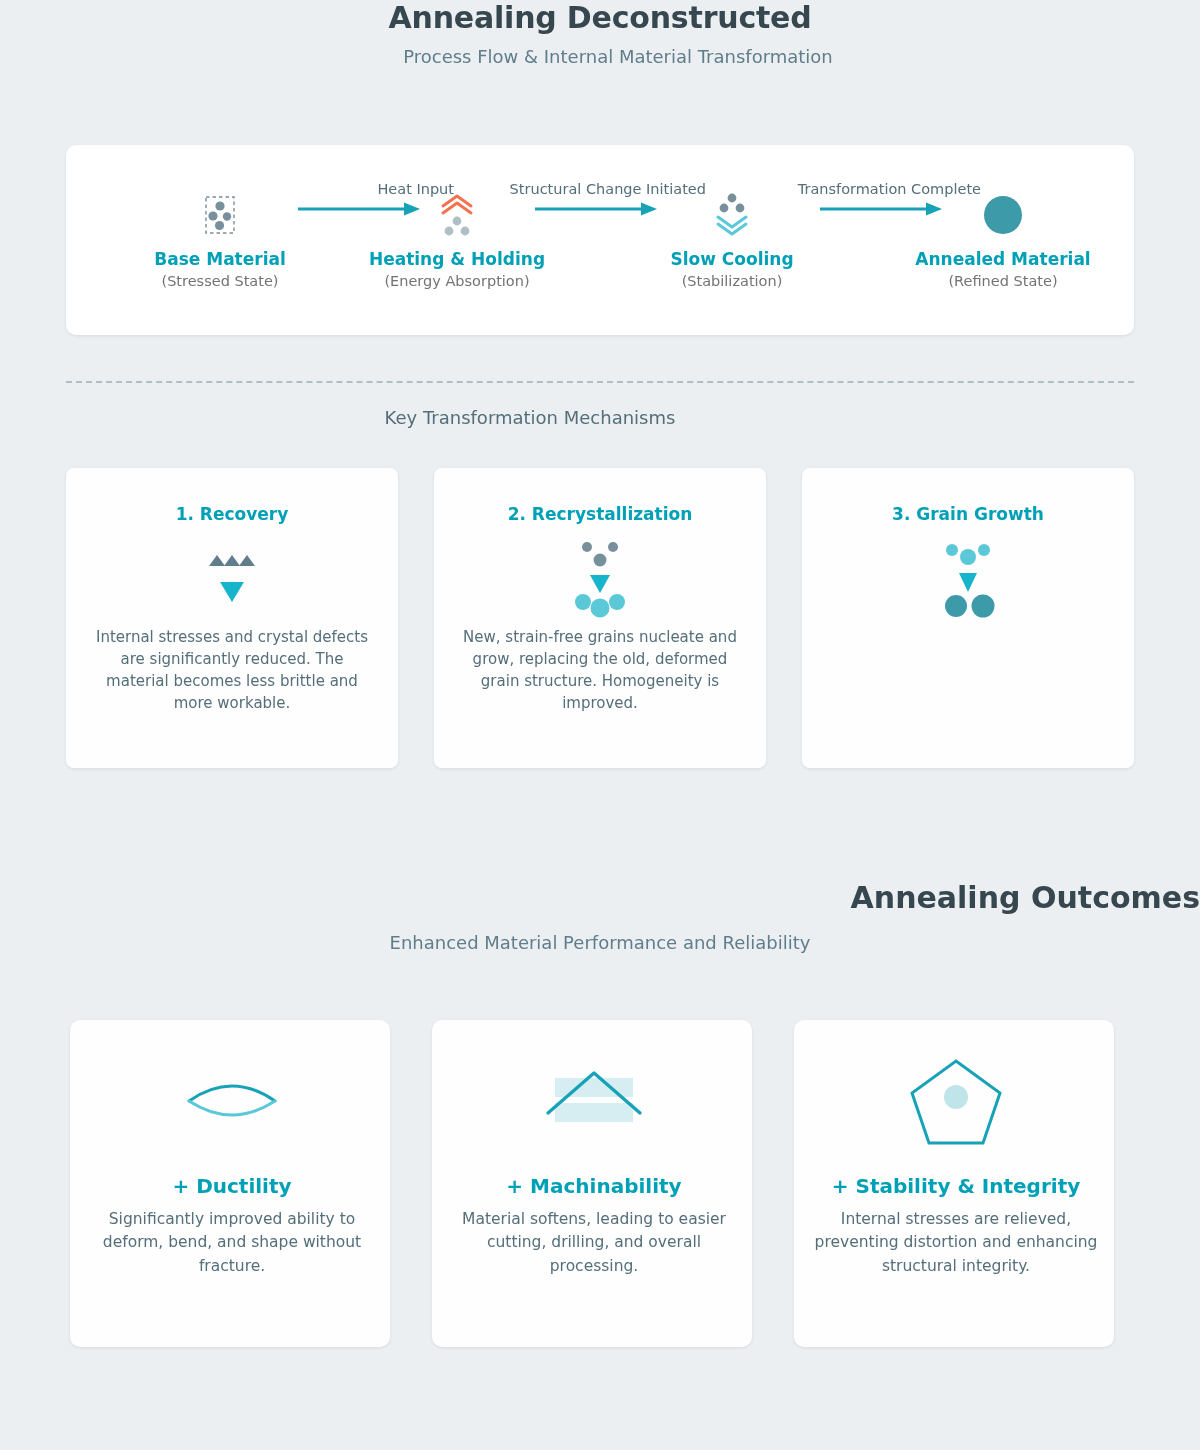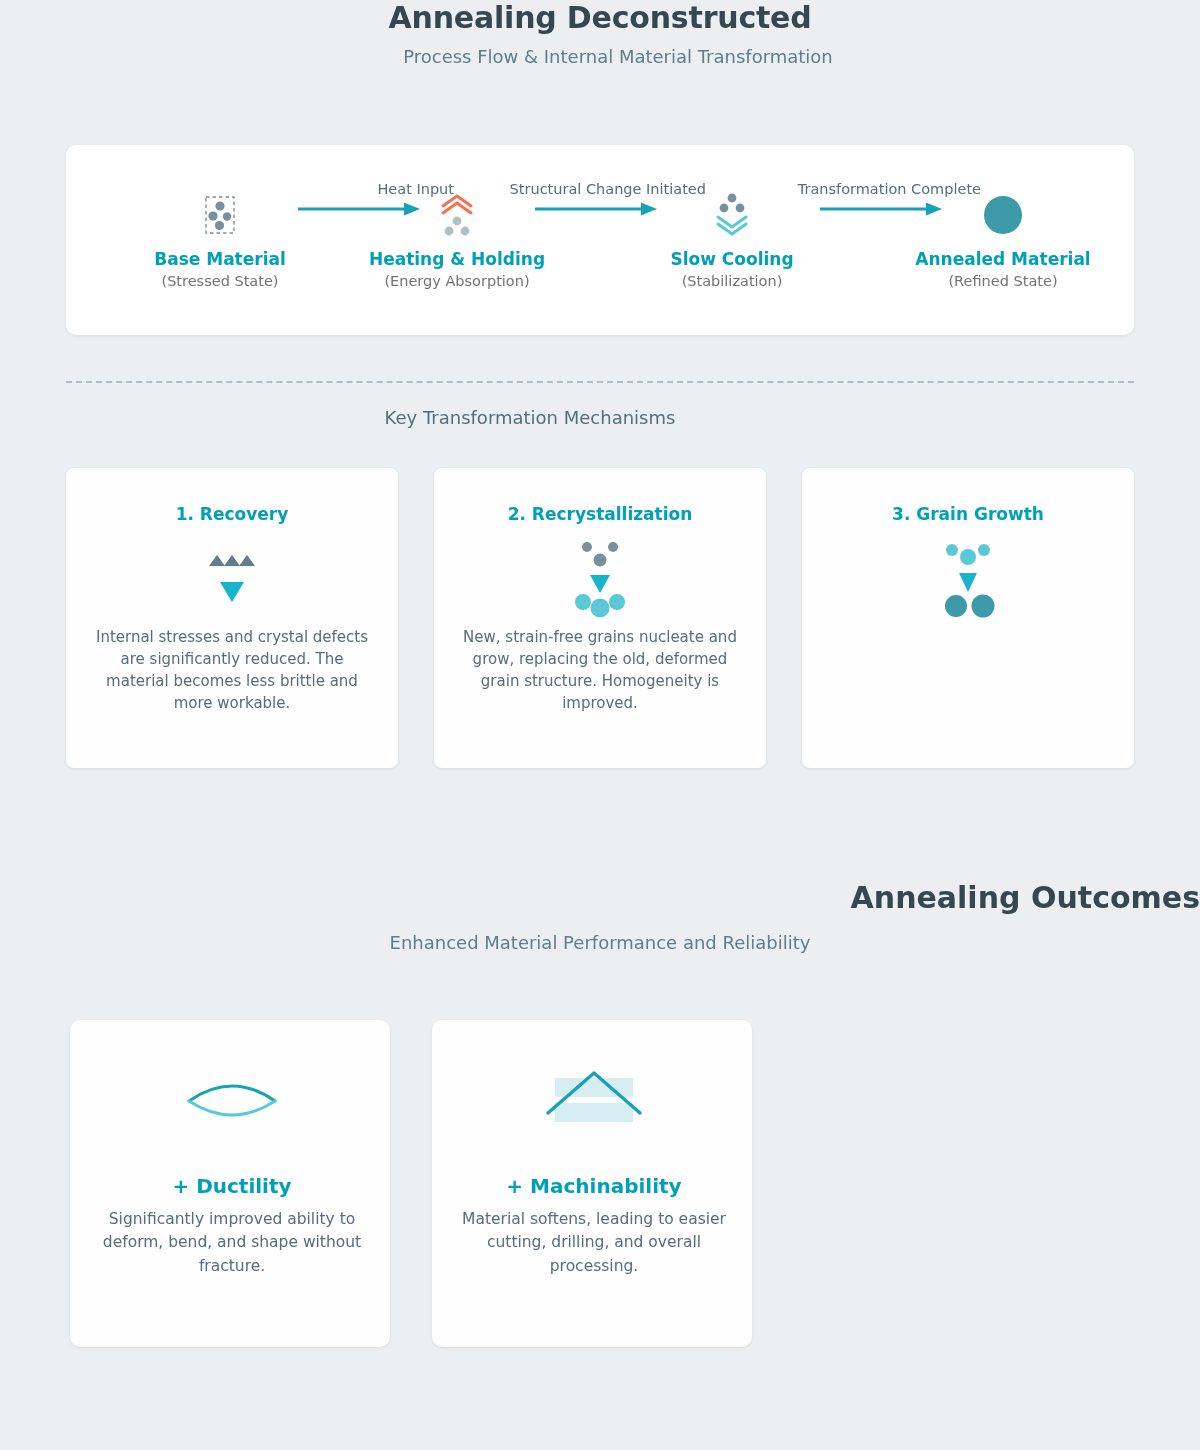--- a/index.html
+++ b/index.html
@@ -370,16 +370,26 @@
         <svg width="116" height="72" viewBox="0 0 116 72">
           <rect x="19" y="13" width="78" height="19" fill="#d6eef2"></rect>
           <rect x="19" y="38" width="78" height="19" fill="#d6eef2"></rect>
           <polyline points="12,48 58,8 104,48" fill="none" stroke="#17a2b8" stroke-width="3.4" stroke-linecap="round" stroke-linejoin="round"></polyline>
         </svg>
       </div>
       <div class="outcome-title">+ Machinability</div>
       <div class="outcome-desc">Material softens, leading to easier cutting, drilling, and overall processing.</div>
     </div>
 
+    <div class="outcome-card">
+      <div class="outcome-icon">
+        <svg width="104" height="96" viewBox="0 0 104 96">
+          <polygon points="52,8 96,40 79,90 25,90 8,40" fill="none" stroke="#17a2b8" stroke-width="3"></polygon>
+          <circle cx="52" cy="44" r="12" fill="#bfe4ea"></circle>
+        </svg>
+      </div>
+      <div class="outcome-title">+ Stability &amp; Integrity</div>
+      <div class="outcome-desc">Internal stresses are relieved, preventing distortion and enhancing structural integrity.</div>
+    </div>
 
   </div>
 
 </div>
 
 </body></html>

